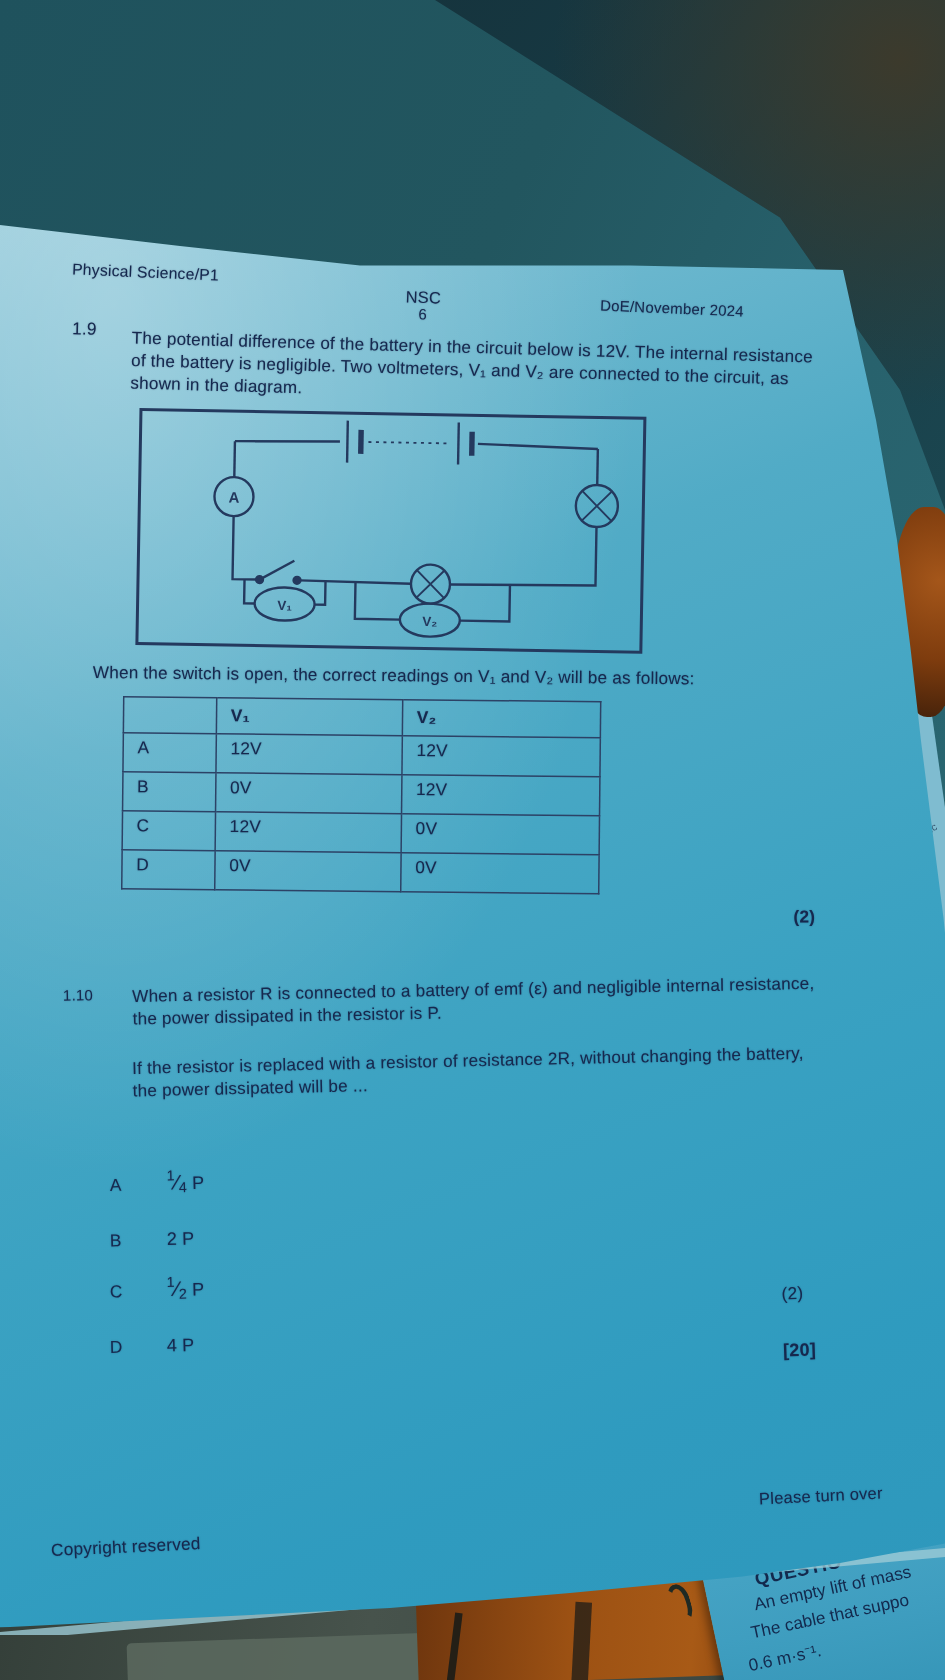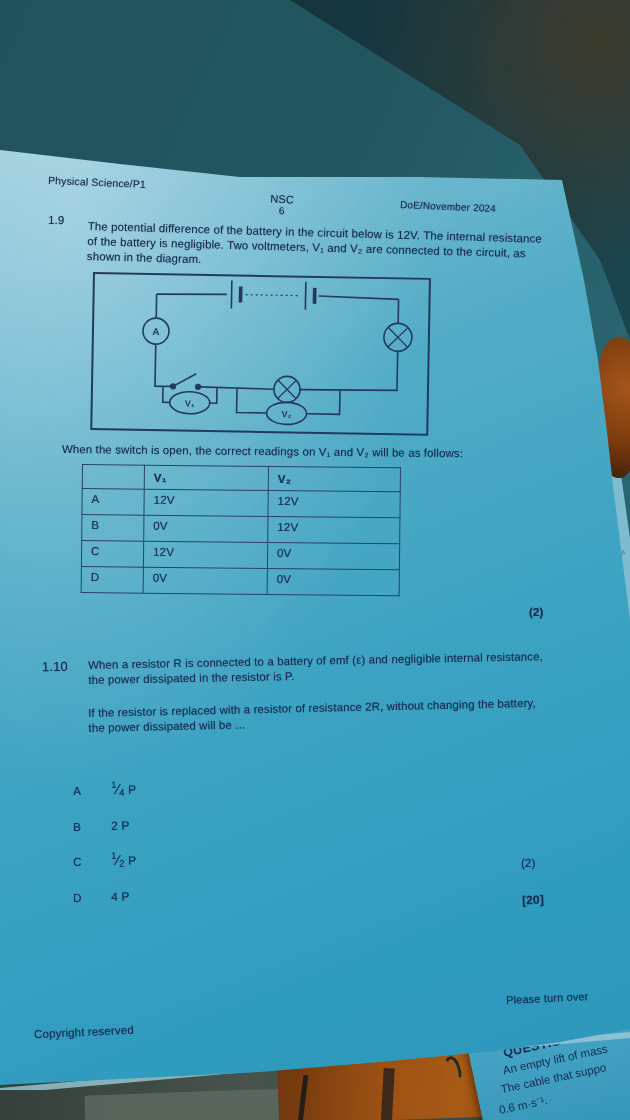--- a/index.html
+++ b/index.html
@@ -90,21 +90,21 @@
     left:93px; top:272px; width:338px; height:158px;
     border:2px solid #24395e; transform:rotate(1deg); transform-origin:left top;
   }
   .table-intro { left:62px; top:443px; width:525px; font-size:11.4px; transform:rotate(.6deg); transform-origin:left top; }
   .answer-table { left:82px; top:464px; transform:rotate(.6deg); transform-origin:left top; border-collapse:collapse; font-size:11.5px; }
   .answer-table td, .answer-table th { border:1.3px solid #2c4266; padding:2px 0 2px 9px; text-align:left; font-weight:normal; }
   .answer-table th { font-weight:bold; height:24px; }
   .answer-table td { height:26px; vertical-align:top; padding-top:4px; }
   .col-opt { width:62px; } .col-v1 { width:124px; } .col-v2 { width:132px; }
   .q19-marks { left:529px; top:606px; font-size:11.5px; font-weight:bold; transform:rotate(-.5deg); }
-  .q110-number { left:42px; top:659px; font-size:13px; transform:rotate(-1deg); }
+  .q110-number { left:42px; top:659px; font-size:10px; transform:rotate(-1deg); }
   .q110-text1 { left:88px; top:658px; width:462px; font-size:11.4px; line-height:15.2px; transform:rotate(-1.1deg); transform-origin:left top; }
   .q110-text2 { left:88px; top:706px; width:450px; font-size:11.4px; line-height:15.2px; transform:rotate(-1.3deg); transform-origin:left top; }
   .option-row { position:absolute; left:73px; transform:rotate(-1.4deg); transform-origin:left top; font-size:12px; }
   .opt-a { top:780px; } .opt-b { top:820px; } .opt-c { top:851px; } .opt-d { top:891px; }
   .opt-letter { display:inline-block; width:38px; font-size:11.5px; }
   .frac-num { font-size:9.5px; vertical-align:6px; }
   .frac-slash { font-size:14px; }
   .frac-den { font-size:9.5px; vertical-align:-2px; }
   .q110-marks { left:521px; top:857px; font-size:11.5px; transform:rotate(-2deg); }
   .q110-total { left:522px; top:893px; font-size:12px; font-weight:bold; transform:rotate(-2deg); }

